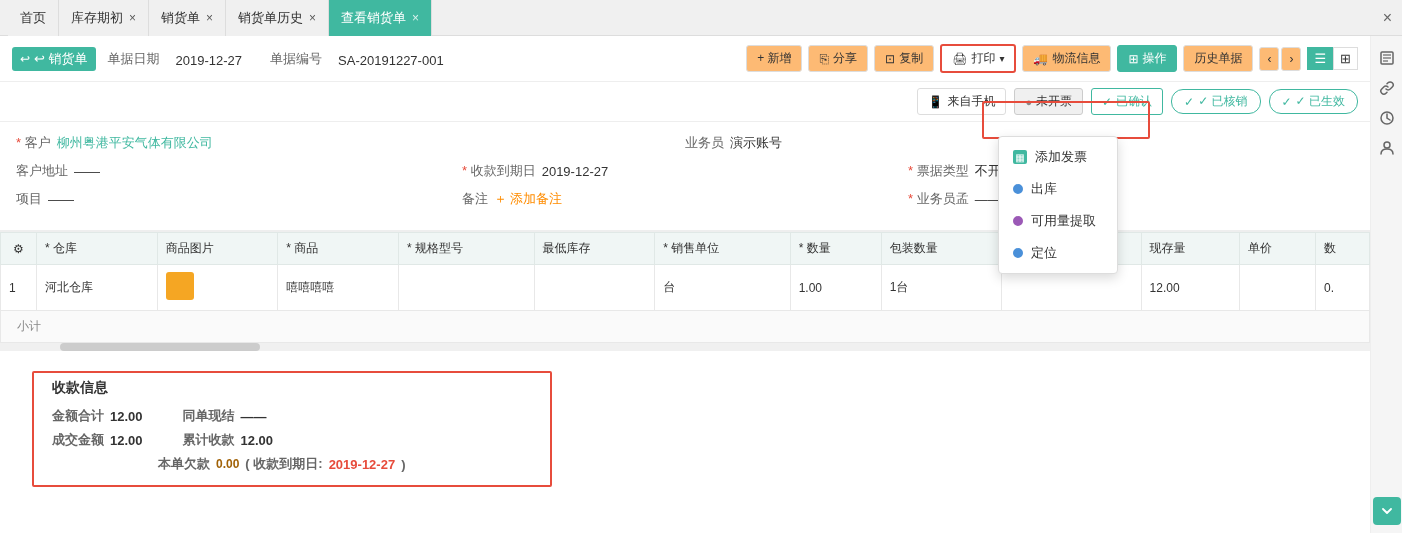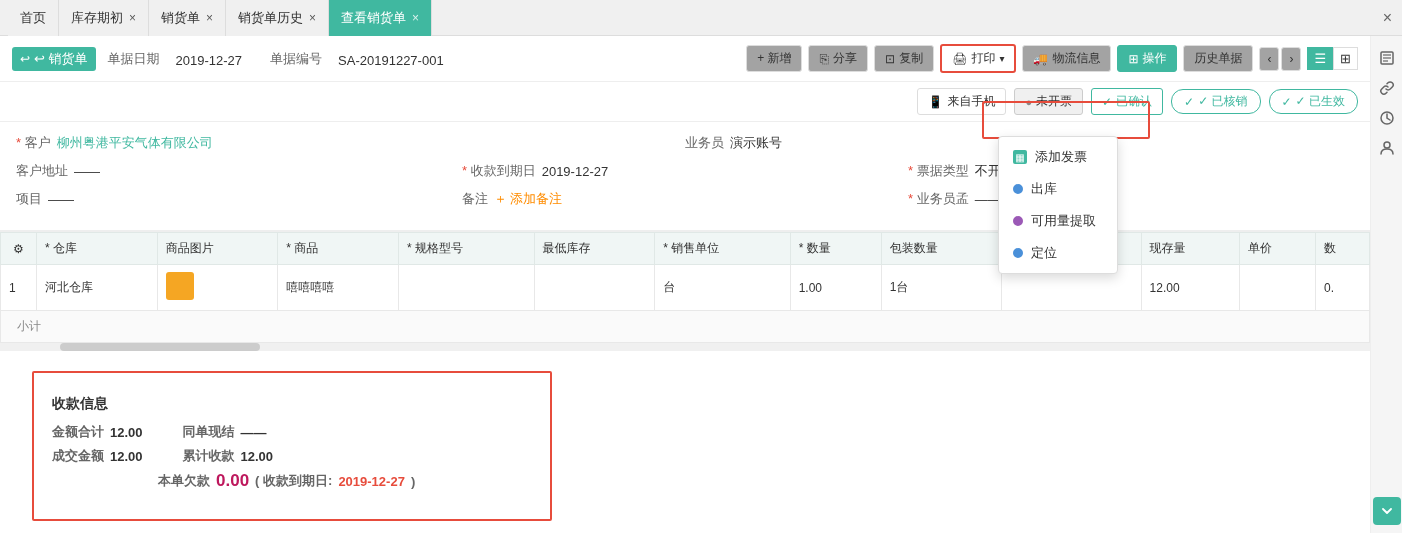--- a/index.html
+++ b/index.html
@@ -48,21 +48,21 @@
       display: flex; align-items: flex-end; gap: 16px; font-size: 13px; color: #333;
     }
     .doc-meta .label { color: #666; }
 
     
     .toolbar {
       display: flex; align-items: center; gap: 6px;
     }
     .btn-toolbar {
       display: flex; align-items: center; gap: 4px; padding: 4px 10px;
-      border: 1px solid #ddd; border-radius: 3px; background: #a3a3a3;
+      border: 1px solid #ddd; border-radius: 3px; background: #fdba74;
       cursor: pointer; font-size: 12px; color: #333; white-space: nowrap;
     }
     .btn-print {
       background: #fff; border: 2px solid #e74c3c; color: #333;
     }
     .btn-op {
       background: #40b8a0; color: #fff; border-color: #40b8a0;
     }
     .btn-status {
       background: #fff; border-color: #40b8a0; color: #40b8a0;
@@ -128,37 +128,37 @@
     .col-gear { width: 36px; text-align: center; }
     .product-img {
       width: 28px; height: 28px; background: #f5a623;
       display: inline-block; border-radius: 3px;
     }
 
     
     .payment-section {
       margin: 12px 16px;
       border: 2px solid #e74c3c;
-      padding: 22px 18px;
+      padding: 6px 18px;
       display: inline-block;
       min-width: 520px;
       border-radius: 2px;
     }
     .payment-title {
       font-size: 14px; font-weight: bold; margin-bottom: 10px; color: #333;
     }
     .payment-row {
       display: flex; gap: 40px; margin-bottom: 6px; align-items: center; font-weight: bold;
     }
     .payment-item {
       display: flex; align-items: center; gap: 6px;
     }
     .pay-label { color: #666; font-size: 13px; }
     .pay-value { color: #333; font-size: 13px; }
-    .pay-red { color: #be185d; font-size: 17px; }
+    .pay-red { color: #a16207; font-size: 12px; }
     .pay-orange { color: #e74c3c; font-size: 13px; }
 
     
     .dropdown-menu {
       position: absolute; top: 92px; right: 160px;
       background: #fff; border: 1px solid #ddd; border-radius: 4px;
       box-shadow: 0 4px 12px rgba(0,0,0,0.15); min-width: 120px; z-index: 100;
       padding: 4px 0;
     }
     .dropdown-item {

